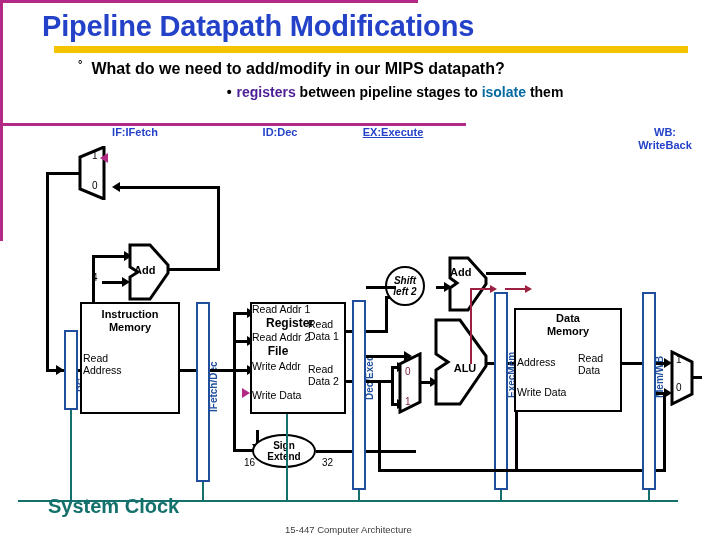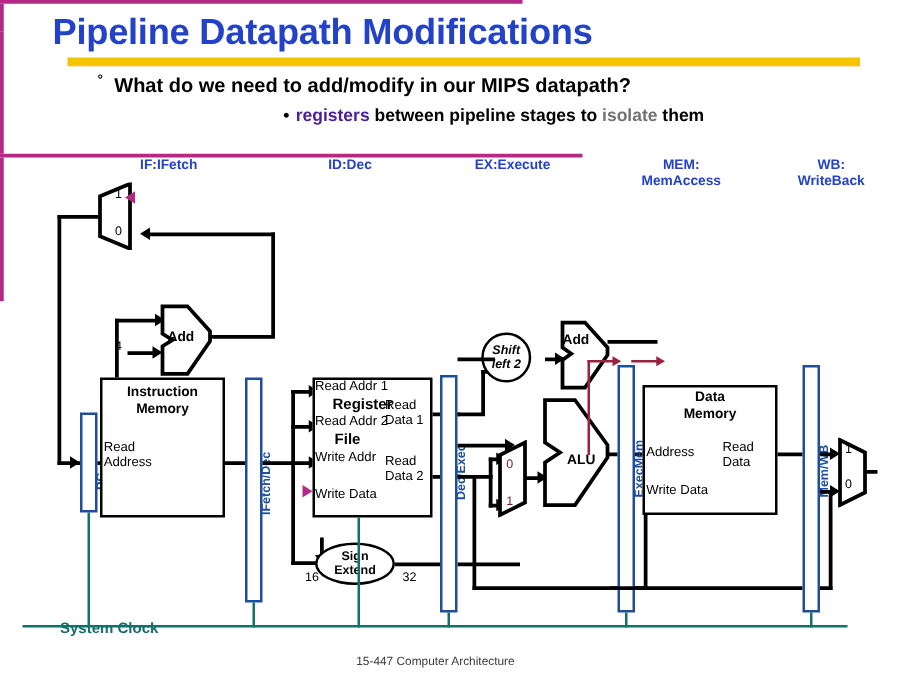--- a/index.html
+++ b/index.html
@@ -23,21 +23,21 @@
     position:absolute;left:30px;top:58px;width:690px;
     font-size:16px;font-weight:bold;color:#000;margin-left:48px;
   }
   .bullet1 .deg{font-size:11px;vertical-align:super;margin-right:9px;}
   .bullet2{
     position:absolute;left:70px;top:84px;width:650px;
     font-size:14px;font-weight:bold;color:#000;text-align:center;
   }
   .bullet2 .dot{color:#000;margin-right:5px;}
   .kw-blue{color:#4c1d95;}
-  .kw-red{color:#737373;}
+  .kw-red{color:#0369a1;}
 
   
   .stage{
     position:absolute;color:#2442c8;font-weight:bold;font-size:11px;
     text-align:center;line-height:13px;white-space:pre-line;
   }
 
   
   .box{
     position:absolute;border:2px solid #000;background:#fff;box-sizing:border-box;
@@ -88,21 +88,21 @@
   
   .ell{
     position:absolute;border:2px solid #000;border-radius:50%;background:#fff;
     display:flex;align-items:center;justify-content:center;text-align:center;
     font-weight:bold;font-size:10px;line-height:11px;color:#000;white-space:pre-line;
     box-sizing:border-box;
   }
 
   
   .sysclock{
-    position:absolute;left:48px;top:495px;color:#13706b;font-weight:bold;font-size:12px;
+    position:absolute;left:48px;top:495px;color:#13706b;font-weight:bold;font-size:20px;
   }
   .logo{position:absolute;left:4px;top:494px;width:118px;}
   .logo .ar-txt{font-size:7px;color:#9e2040;text-align:right;letter-spacing:.5px;}
   .logo .cm-txt{font-size:11px;color:#9e2040;font-family:"Liberation Serif",serif;font-weight:bold;}
   .logo .cm-txt .q{font-size:9px;}
   .foot{position:absolute;font-size:9.5px;color:#3b3b3b;text-align:center;}
   .foot-r{position:absolute;font-size:9.5px;color:#3b3b3b;}
   .cmred{color:#b5121b;font-family:"Liberation Serif",serif;font-weight:bold;font-size:11px;}
 </style>
 </head>
@@ -116,23 +116,21 @@
   <div class="bullet1">
     <span class="deg">°</span><span>What do we need to add/modify in our MIPS datapath?</span>
   </div>
 
   <div class="bullet2">
     <span class="dot">•</span><span class="kw-blue">registers</span><span> between pipeline stages to </span><span class="kw-red">isolate</span><span> them</span>
   </div>
 
   <div class="stage" style="left:80px;top:126px;width:110px;">IF:IFetch</div>
   <div class="stage" style="left:230px;top:126px;width:100px;">ID:Dec</div>
-  <div class="stage" style="left:350px;top:126px;width:120px;">EX:Execute</div>
-  <div class="stage" style="left:490px;top:126px;width:110px;">MEM:
-MemAccess</div>
+  <div class="stage" style="left:333px;top:126px;width:120px;text-decoration:underline;">EX:Execute</div>
   <div class="stage" style="left:610px;top:126px;width:110px;">WB:
 WriteBack</div>
 
   <svg class="svgshape" style="left:78px;top:146px;" width="28" height="54">
     <polygon points="26,1 26,53 2,43 2,11" fill="#ffffff" stroke="#000000" stroke-width="3"></polygon>
   </svg>
   <div class="muxlbl muxlbl-k" style="left:92px;top:150px;">1</div>
   <div class="muxlbl muxlbl-k" style="left:92px;top:180px;">0</div>
 
   <div class="mag magh" style="left:108px;top:157px;width:418px;"></div>

